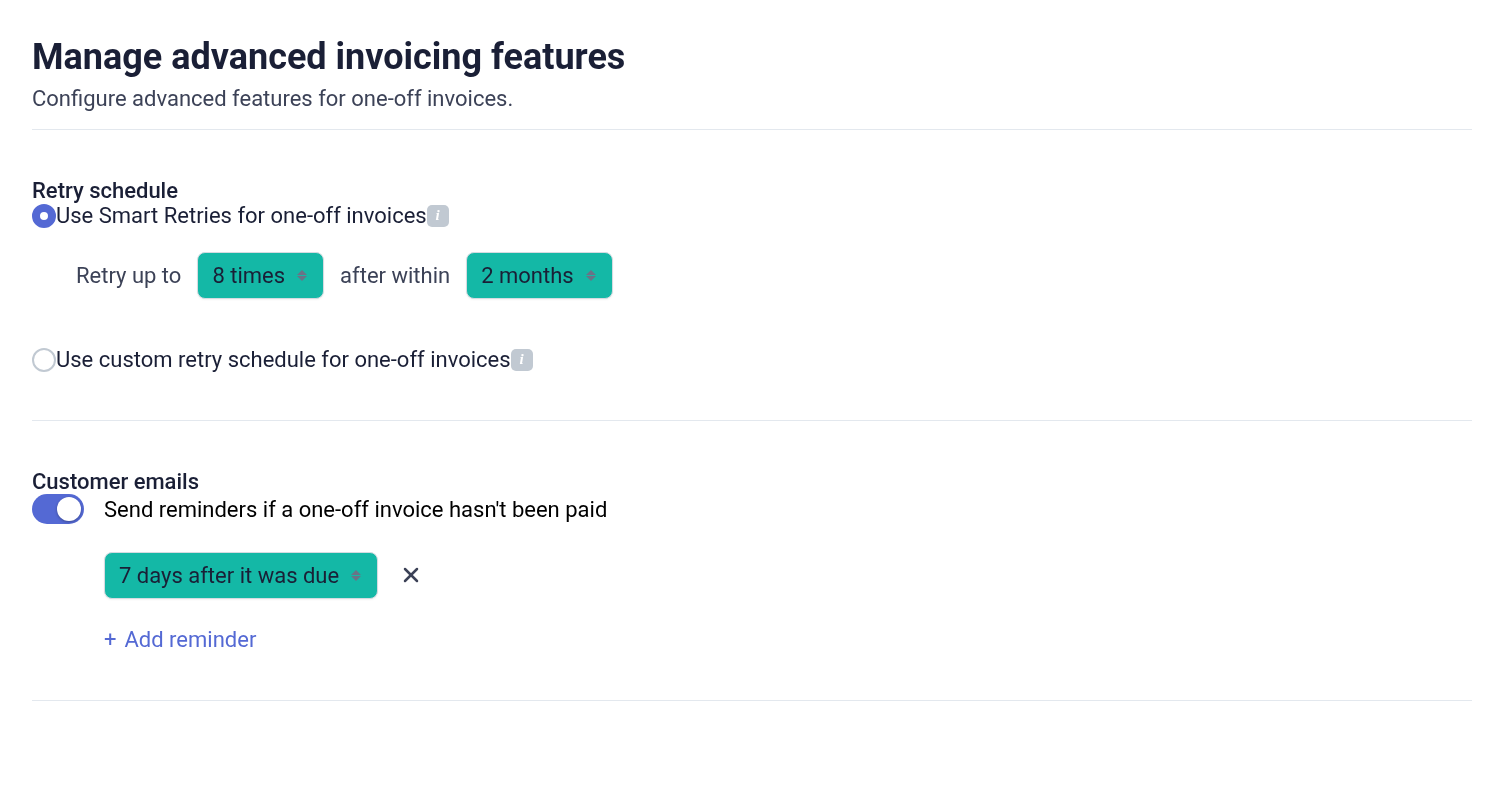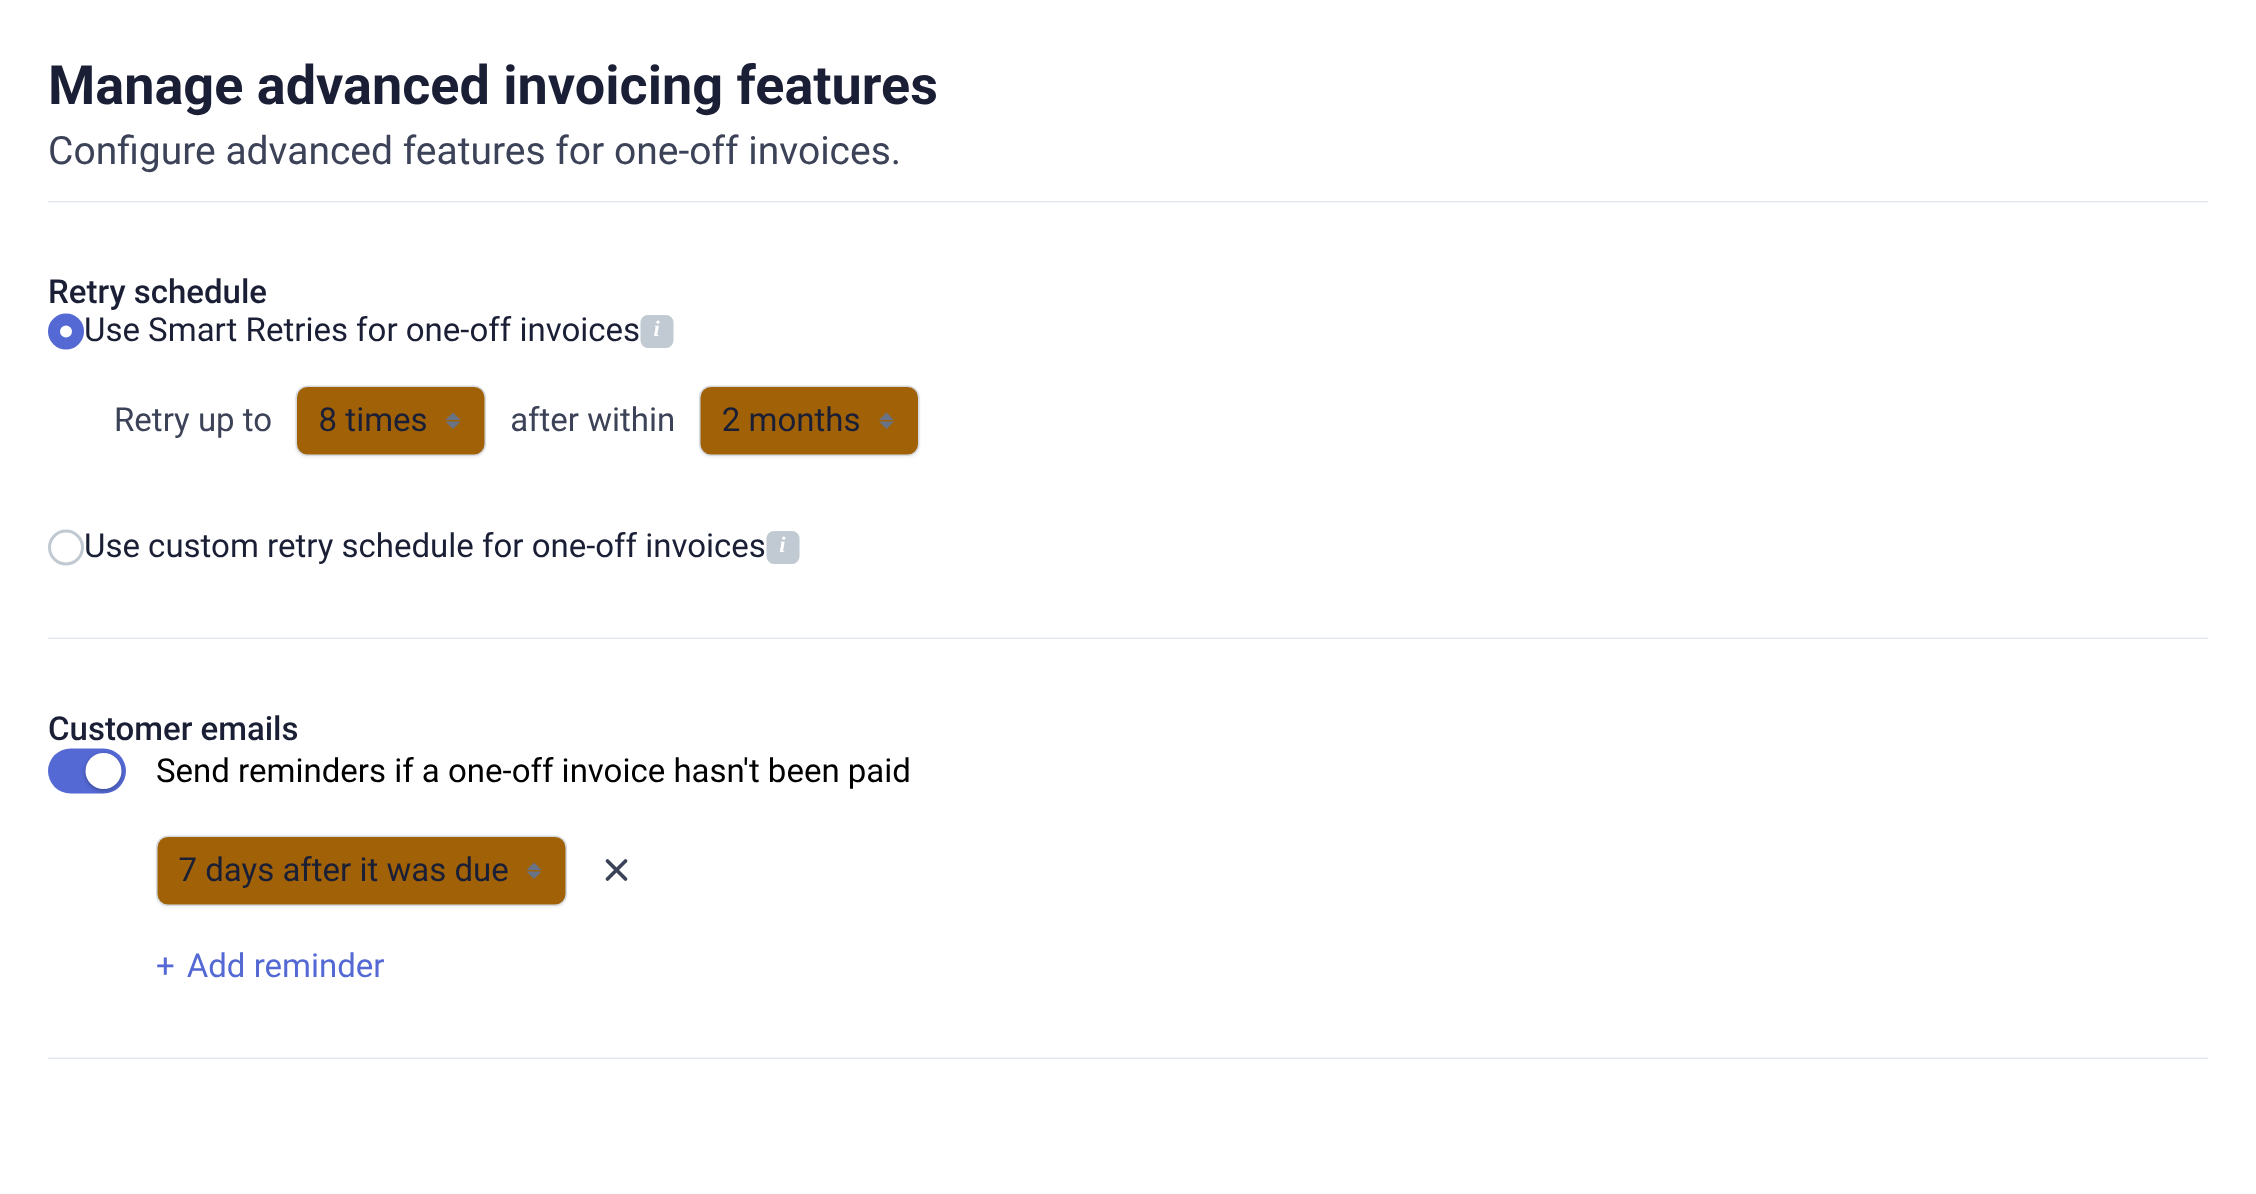--- a/index.html
+++ b/index.html
@@ -14,21 +14,21 @@
       color: #1a1f36;
       font-size: 16px;
     }
     .page-title {
       font-size: 36px;
       font-weight: 700;
       color: #1a1f36;
       margin-bottom: 8px;
     }
     .page-subtitle {
-      font-size: 26px;
+      font-size: 22px;
       font-weight: 400;
       color: #3c4257;
       margin-bottom: 18px;
     }
     .divider {
       height: 1px;
       background: #e3e8ee;
       width: 100%;
     }
     .section {
@@ -101,21 +101,21 @@
       color: #3c4257;
     }
     .select-control {
       display: inline-flex;
       align-items: center;
       gap: 10px;
       padding: 10px 14px;
       border: 1px solid #d5dbe1;
       border-radius: 8px;
       box-shadow: 0 1px 2px rgba(0,0,0,0.05);
-      background: #a16207;
+      background: #14b8a6;
       font-size: 22px;
       color: #1a1f36;
       cursor: pointer;
     }
     .select-chevron {
       width: 14px;
       height: 18px;
       display: flex;
       flex-direction: column;
       justify-content: center;

